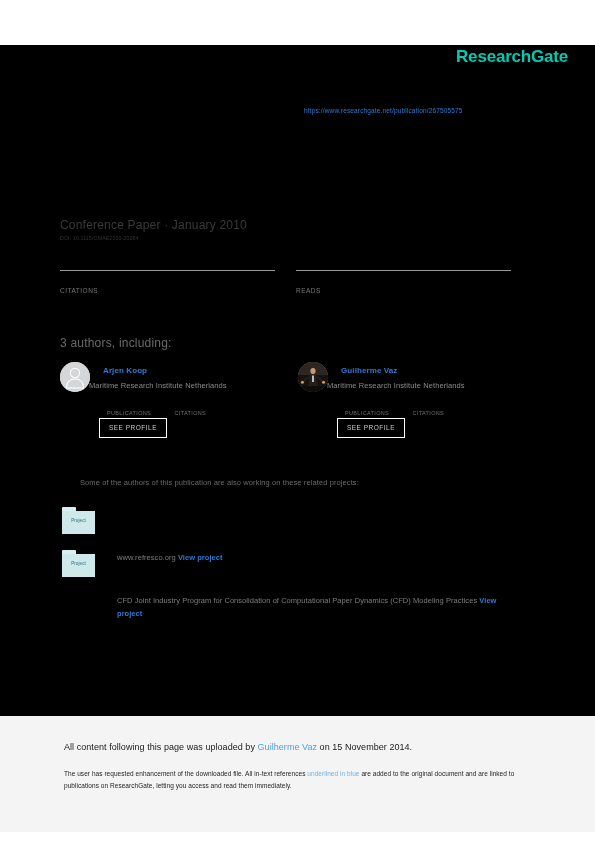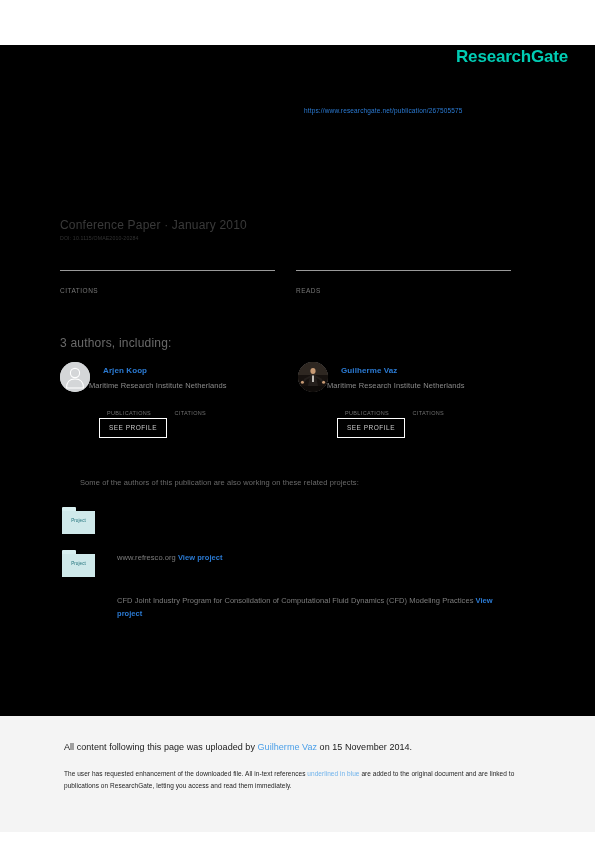--- a/index.html
+++ b/index.html
@@ -393,19 +393,19 @@
   </div>
   <div class="project-text"><span>www.refresco.org </span><span class="view-link">View project</span></div>
 </div>
 
 <div class="project-row p2">
   <div class="folder-icon">
     <div class="folder-tab"></div>
     <div class="folder-body"></div>
     <div class="folder-label">Project</div>
   </div>
-  <div class="project-text"><span>CFD Joint Industry Program for Consolidation of Computational Fluid Dynamics (CFD) Modeling Practices </span><span class="view-link">View project</span></div>
+  <div class="project-text"><span>CFD Joint Industry Program for Consolidation of Computational Paper Dynamics (CFD) Modeling Practices </span><span class="view-link">View project</span></div>
 </div>
 
 <div class="footer">
   <div class="footer-main"><span>All content following this page was uploaded by </span><span class="link">Guilherme Vaz</span><span> on 15 November 2014.</span></div>
   <div class="footer-note"><span>The user has requested enhancement of the downloaded file. All in-text references </span><span class="link-blue">underlined in blue</span><span> are added to the original document and are linked to publications on ResearchGate, letting you access and read them immediately.</span></div>
 </div>
 
 </body></html>

